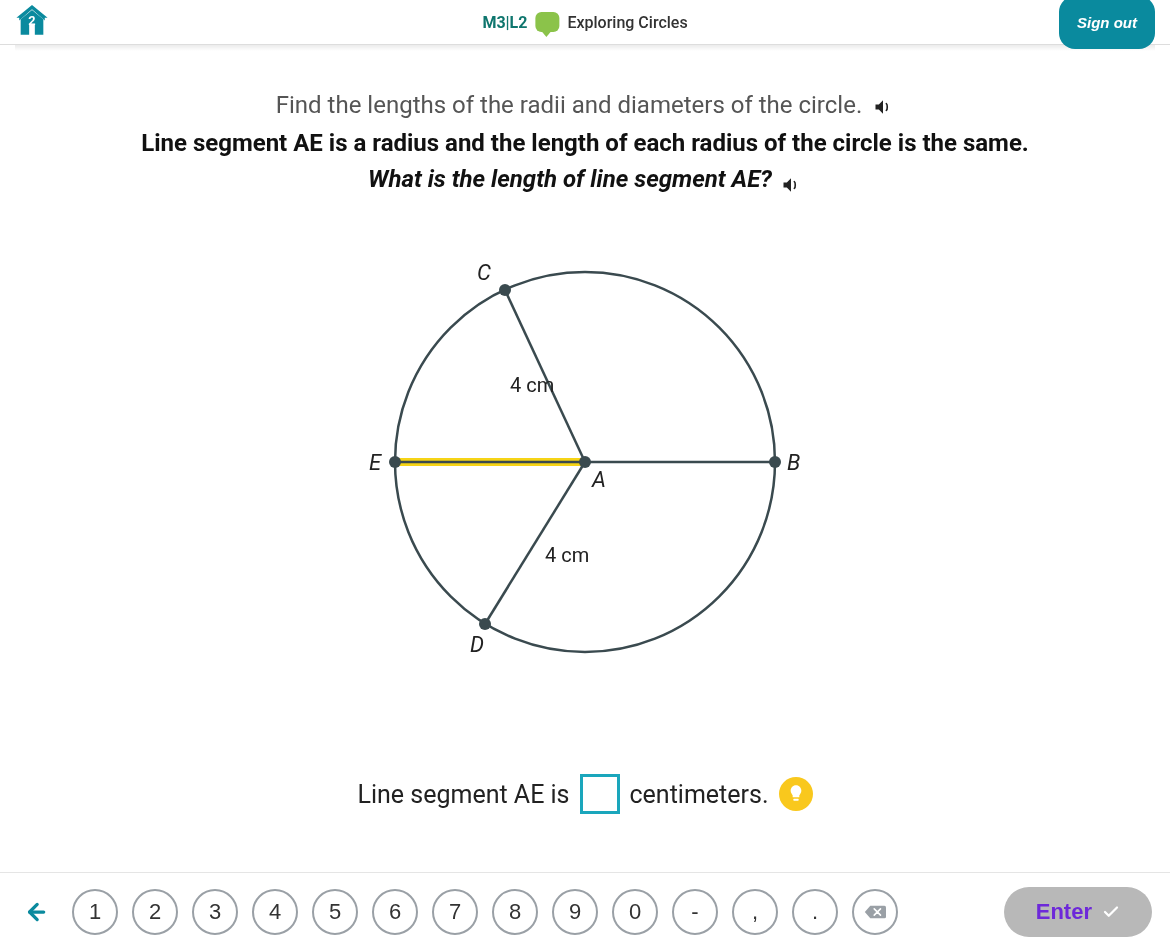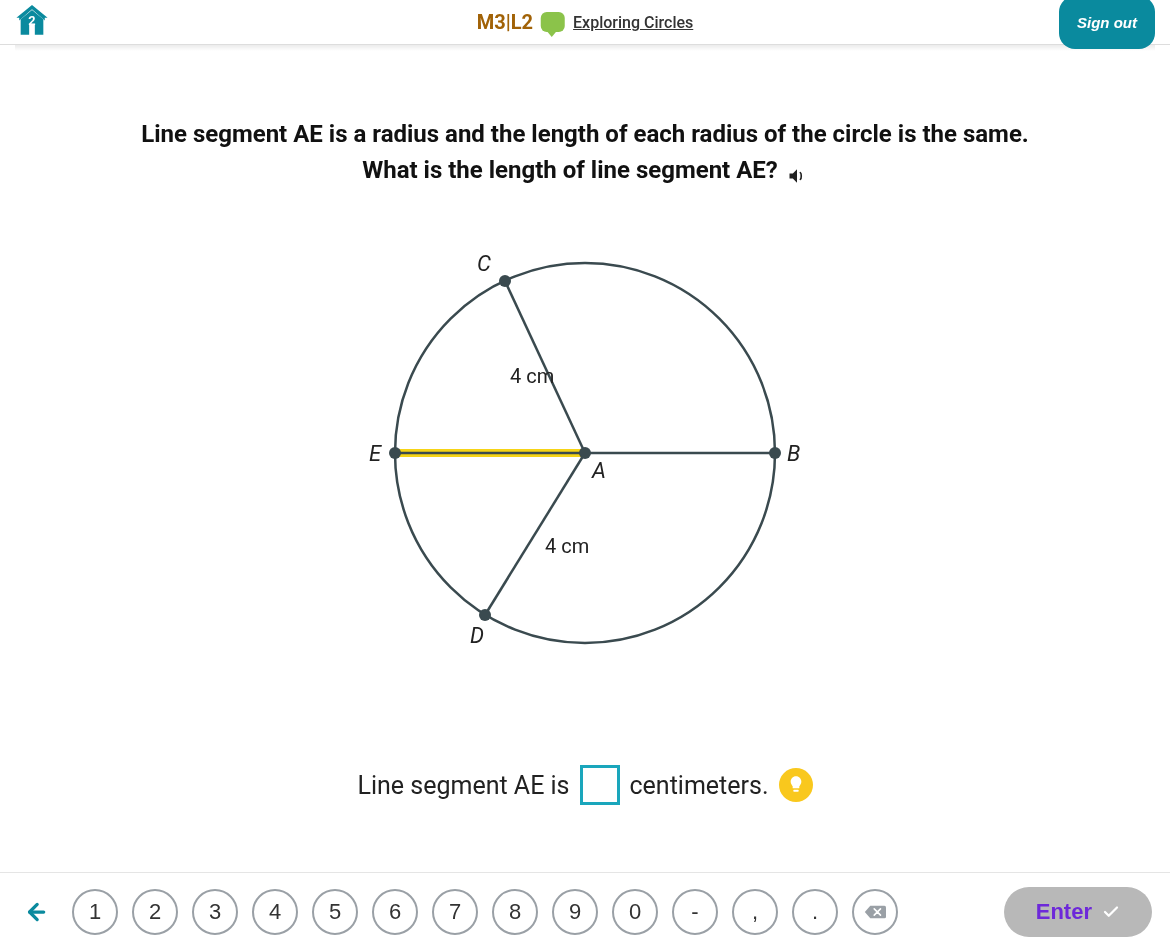--- a/index.html
+++ b/index.html
@@ -18,24 +18,24 @@
     display: flex;
     align-items: center;
     padding: 0 15px;
     position: relative;
   }
   .home-icon { width: 34px; height: 34px; color: #0a8a9e; cursor: pointer; }
   .header-center {
     position: absolute; left: 50%; transform: translateX(-50%);
     display: flex; align-items: center; gap: 8px;
   }
-  .lesson-code { font-weight: 700; color: #a16207; font-size: 20px; }
+  .lesson-code { font-weight: 700; color: #0f766e; font-size: 16px; }
   .chat-icon { width: 24px; height: 20px; background: #8bc34a; border-radius: 6px; position: relative; }
   .chat-icon::after { content: ""; position: absolute; bottom: -5px; left: 6px; width: 0; height: 0; border-left: 5px solid transparent; border-right: 5px solid transparent; border-top: 6px solid #8bc34a; }
-  .lesson-title { font-weight: 500; color: #333; font-size: 16px; text-decoration: underline; }
+  .lesson-title { font-weight: 500; color: #333; font-size: 16px; }
   .sign-out {
     margin-left: auto;
     background: #0a8a9e;
     color: #fff;
     border: none;
     border-radius: 16px;
     padding: 18px 18px;
     font-size: 15px;
     font-weight: 600;
     cursor: pointer;
@@ -49,27 +49,27 @@
   }
   .main {
     padding: 40px 60px 0 60px;
     text-align: center;
   }
   .instruction-line {
     display: flex; justify-content: center; align-items: center; gap: 10px;
     font-size: 24px; color: #555;
   }
   .question-block {
-    margin-top: 25px;
+    margin-top: 6px;
     font-size: 24px;
     font-weight: 700;
     color: #111;
     line-height: 1.5;
   }
-  .question-line2 { display: inline-flex; align-items: center; gap: 8px; }
+  .question-line2 { display: inline-flex; align-items: center; gap: 8px; font-style: italic; }
   .speaker-icon { width: 22px; height: 20px; display: inline-block; }
   .speaker-icon svg { width: 100%; height: 100%; }
 
   .diagram-wrap { margin-top: 55px; display: flex; justify-content: center; }
   svg.circle-diagram { width: 460px; height: auto; }
 
   .answer-row {
     margin-top: 102px;
     display: flex; justify-content: center; align-items: center; gap: 10px;
     font-size: 25px; color: #222;
@@ -146,20 +146,29 @@
   <div class="header-center">
     <span class="lesson-code">M3|L2</span>
     <span class="chat-icon"></span>
     <span class="lesson-title">Exploring Circles</span>
   </div>
   <button class="sign-out">Sign out</button>
 </div>
 <div class="shadow-strip"></div>
 
 <div class="main">
+  <div class="instruction-line">
+    <span>Find the lengths of the radii and diameters of the circle.</span>
+    <span class="speaker-icon">
+      <svg viewBox="0 0 24 24">
+          <path d="M3 9v6h4l5 5V4L7 9H3z" fill="#222"></path>
+          <path d="M16 8c1.5 1 1.5 7 0 8" stroke="#222" stroke-width="2" fill="none" stroke-linecap="round"></path>
+        </svg>
+    </span>
+  </div>
   <div class="question-block">
     <div>Line segment AE is a radius and the length of each radius of the circle is the same.</div>
     <div class="question-line2">
       <span>What is the length of line segment AE?</span>
       <span class="speaker-icon">
         <svg viewBox="0 0 24 24">
             <path d="M3 9v6h4l5 5V4L7 9H3z" fill="#222"></path>
             <path d="M16 8c1.5 1 1.5 7 0 8" stroke="#222" stroke-width="2" fill="none" stroke-linecap="round"></path>
           </svg>
       </span>

